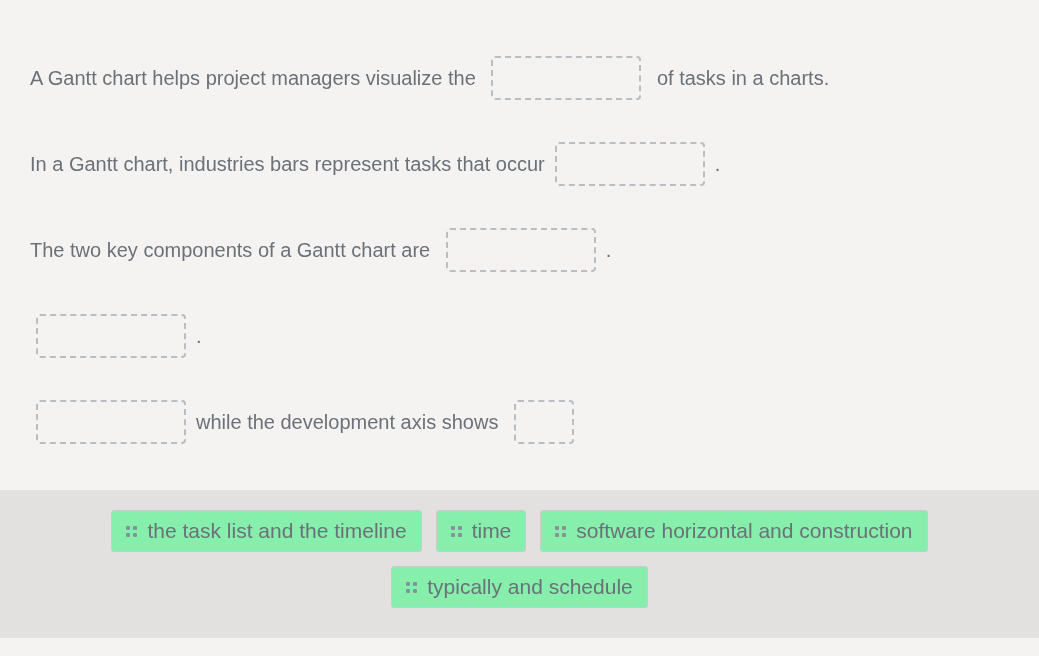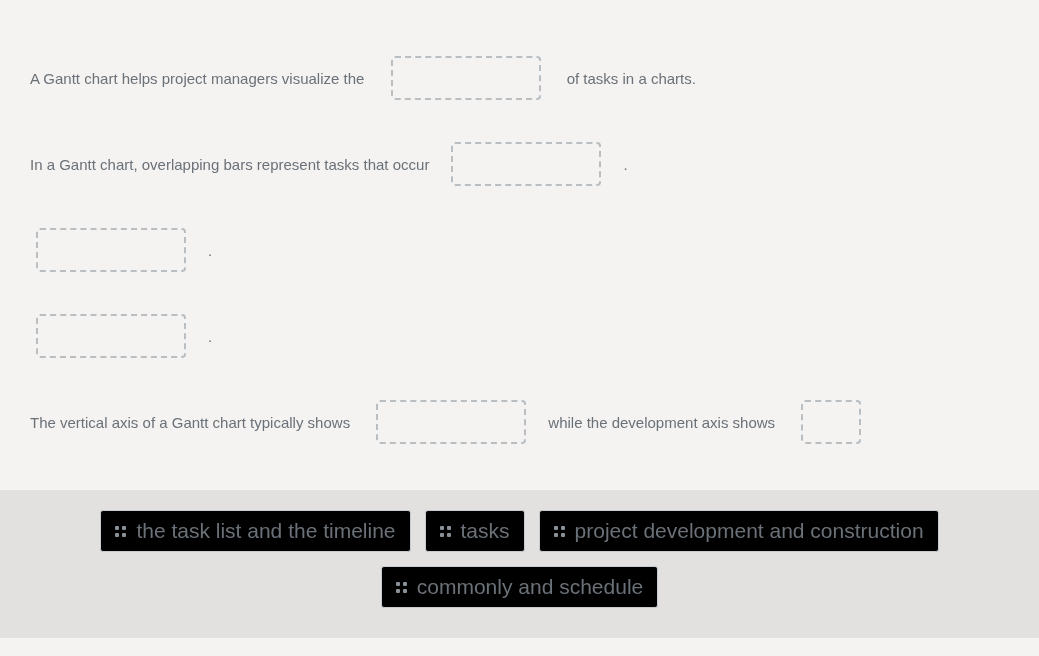--- a/index.html
+++ b/index.html
@@ -15,23 +15,23 @@
   }
   .page {
     padding: 20px 30px 0 30px;
   }
   .sentence {
     display: flex;
     align-items: center;
     flex-wrap: wrap;
     min-height: 56px;
     margin: 30px 0;
-    font-size: 15px;
+    font-size: 20px;
     line-height: 1.4;
-    gap: 16px;
+    gap: 4px;
   }
   .sentence span.txt {
     white-space: pre;
   }
   .blank {
     display: inline-block;
     width: 150px;
     height: 44px;
     border: 2px dashed #b9bec3;
     border-radius: 4px;
@@ -45,21 +45,21 @@
     display: flex;
     flex-wrap: wrap;
     justify-content: center;
     gap: 14px;
     width: 1039px;
     margin-left: -30px;
   }
   .chip {
     display: inline-flex;
     align-items: center;
-    background: #000000;
+    background: #86efac;
     border: 1px solid #c8ccd0;
     border-radius: 3px;
     padding: 8px 14px;
     font-size: 21px;
     color: #6b7178;
     cursor: grab;
   }
   .grip {
     display: inline-flex;
     flex-direction: column;
@@ -82,37 +82,37 @@
 
 <div class="page">
 
   <div class="sentence">
     <span class="txt">A Gantt chart helps project managers visualize the </span>
     <span class="blank"></span>
     <span class="txt"> of tasks in a charts.</span>
   </div>
 
   <div class="sentence">
-    <span class="txt">In a Gantt chart, overlapping bars represent tasks that occur</span>
+    <span class="txt">In a Gantt chart, industries bars represent tasks that occur</span>
+    <span class="blank"></span>
+    <span class="txt">.</span>
+  </div>
+
+  <div class="sentence">
+    <span class="txt">The two key components of a Gantt chart are </span>
     <span class="blank"></span>
     <span class="txt">.</span>
   </div>
 
   <div class="sentence">
     <span class="blank"></span>
     <span class="txt">.</span>
   </div>
 
   <div class="sentence">
-    <span class="blank"></span>
-    <span class="txt">.</span>
-  </div>
-
-  <div class="sentence">
-    <span class="txt">The vertical axis of a Gantt chart typically shows </span>
     <span class="blank"></span>
     <span class="txt">while the development axis shows </span>
     <span class="blank" style="width:60px;"></span>
   </div>
 
   <div class="word-bank">
     <div class="chip">
       <span class="grip">
         <span class="grip-row">
             <span class="grip-dot"></span>
@@ -129,43 +129,43 @@
       <span class="grip">
         <span class="grip-row">
             <span class="grip-dot"></span>
             <span class="grip-dot"></span>
           </span>
         <span class="grip-row">
             <span class="grip-dot"></span>
             <span class="grip-dot"></span>
           </span>
       </span>
-      <span>tasks</span>
+      <span>time</span>
     </div>
     <div class="chip">
       <span class="grip">
         <span class="grip-row">
             <span class="grip-dot"></span>
             <span class="grip-dot"></span>
           </span>
         <span class="grip-row">
             <span class="grip-dot"></span>
             <span class="grip-dot"></span>
           </span>
       </span>
-      <span>project development and construction</span>
+      <span>software horizontal and construction</span>
     </div>
     <div class="chip">
       <span class="grip">
         <span class="grip-row">
             <span class="grip-dot"></span>
             <span class="grip-dot"></span>
           </span>
         <span class="grip-row">
             <span class="grip-dot"></span>
             <span class="grip-dot"></span>
           </span>
       </span>
-      <span>commonly and schedule</span>
+      <span>typically and schedule</span>
     </div>
   </div>
 
 </div>
 
 </body></html>

